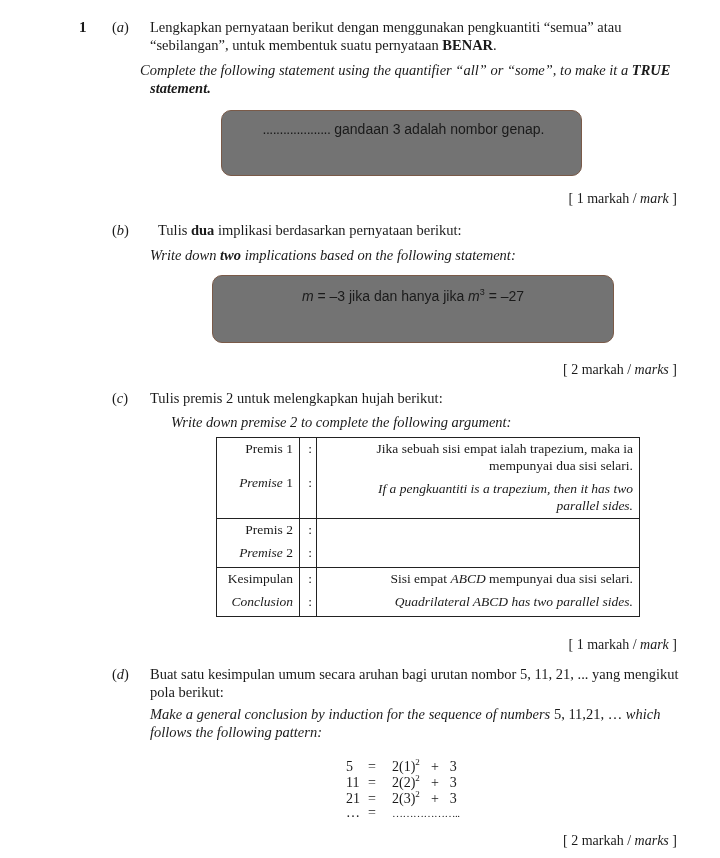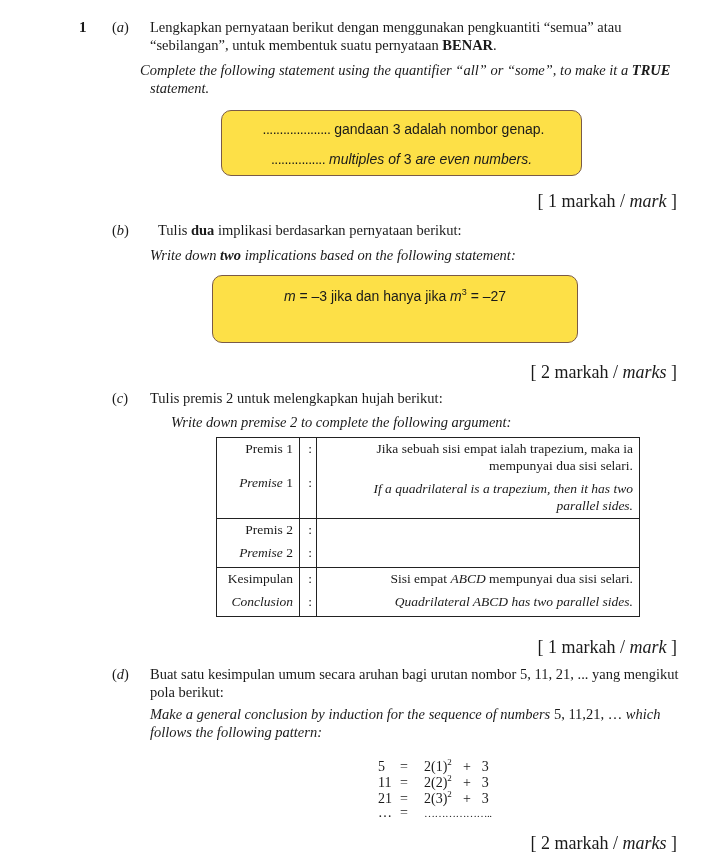--- a/index.html
+++ b/index.html
@@ -3,61 +3,58 @@
 <meta charset="utf-8">
 <style>
   html, body { margin: 0; padding: 0; background: #ffffff; }
   body { width: 720px; height: 858px; position: relative; overflow: hidden;
          font-family: "Liberation Serif", serif; color: #1a1a1a; font-size: 14.5px; }
   .abs { position: absolute; white-space: nowrap; }
   .b { font-weight: bold; }
   .i { font-style: italic; }
   .qnum { left: 79px; top: 19px; font-weight: bold; font-size: 15px; }
   .plabel { font-size: 14.5px; }
-  .rbox { position: absolute; border: 1.6px solid #7a5a48; border-radius: 10px; background: #fde047; }
+  .rbox { position: absolute; border: 1.6px solid #7a5a48; border-radius: 10px; background: #737373; }
   .rbox .line { position: absolute; left: 0; right: 0; text-align: center; font-family: "Liberation Sans", sans-serif; font-size: 14px; white-space: nowrap; }
   .dots { letter-spacing: -0.5px; }
-  .marks { right: 43px; font-size: 18px; }
+  .marks { right: 43px; font-size: 14px; }
   table.arg { position: absolute; left: 216px; top: 437px; width: 424px; border-collapse: collapse; font-size: 13.5px; }
   table.arg td { border: 1.4px solid #222; vertical-align: top; padding: 2px 6px; line-height: 17px; }
   table.arg td.lbl { width: 70px; }
   table.arg td.col { width: 8px; text-align: center; padding: 2px 4px; }
   table.arg td.val { text-align: justify; padding-left: 31px; }
   .cellline { display: block; text-align: right; }
   .gap { height: 6px; display: block; }
-  .eq { font-size: 14px; margin-left: 32px; }
+  .eq { font-size: 14px; }
   sup { font-size: 9px; vertical-align: 6px; line-height: 0; }
 </style>
 </head>
 <body>
 
 <div class="abs qnum">1</div>
 
 <div class="abs plabel" style="left:112px; top:19px;">(<span class="i">a</span>)</div>
 <div class="abs" style="left:150px; top:19px;">Lengkapkan pernyataan berikut dengan menggunakan pengkuantiti “semua” atau</div>
 <div class="abs" style="left:150px; top:37px;"><span>“sebilangan”, untuk membentuk suatu pernyataan </span><span class="b">BENAR</span><span>.</span></div>
 <div class="abs i" style="left:140px; top:62px;"><span>Complete the following statement using the quantifier “all” or “some”, to make it a </span><span class="b">TRUE</span></div>
-<div class="abs i" style="left:150px; top:80px;">statement.</div>
+<div class="abs i" style="left:150px; top:80px;font-weight:bold;">statement.</div>
 
 <div class="rbox" style="left:221px; top:110px; width:359px; height:64px;">
   <div class="line" style="top:10px; padding-left:4px;">
     <span class="dots">....................</span><span> gandaan 3 adalah nombor genap.</span>
-  </div>
-  <div class="line" style="top:40px;">
-    <span class="dots">................</span><span class="i"> multiples of </span><span>3</span><span class="i"> are even numbers.</span>
   </div>
 </div>
 
 <div class="abs marks" style="top:191px;"><span>[ 1 markah / </span><span class="i">mark</span><span> ]</span></div>
 
 <div class="abs plabel" style="left:112px; top:222px;">(<span class="i">b</span>)</div>
 <div class="abs" style="left:158px; top:222px;"><span>Tulis </span><span class="b">dua</span><span> implikasi berdasarkan pernyataan berikut:</span></div>
 <div class="abs i" style="left:150px; top:247px;"><span>Write down </span><span class="b">two</span><span> implications based on the following statement:</span></div>
 
-<div class="rbox" style="left:212px; top:275px; width:364px; height:66px;">
+<div class="rbox" style="left:212px; top:275px; width:364px; height:66px;padding-left:36px;">
   <div class="line" style="top:12px;">
     <span class="i">m</span><span> = –3 jika dan hanya jika </span><span class="i">m</span><sup>3</sup><span> = –27</span>
   </div>
 </div>
 
 <div class="abs marks" style="top:362px;"><span>[ 2 markah / </span><span class="i">marks</span><span> ]</span></div>
 
 <div class="abs plabel" style="left:112px; top:390px;">(<span class="i">c</span>)</div>
 <div class="abs" style="left:150px; top:390px;">Tulis premis 2 untuk melengkapkan hujah berikut:</div>
 <div class="abs i" style="left:150px; top:414px;margin-left:21px;">Write down premise 2 to complete the following argument:</div>
@@ -71,21 +68,21 @@
       <span class="cellline"><span class="i">Premise</span><span> 1</span></span>
     </td>
     <td class="col">
       <span class="cellline">:</span>
       <span class="cellline" style="height:17px;"></span>
       <span class="cellline">:</span>
     </td>
     <td class="val">
       <span class="cellline">Jika sebuah sisi empat ialah trapezium, maka ia mempunyai dua sisi selari.</span>
       <span class="gap"></span>
-      <span class="cellline i">If a quadrilateral is a trapezium, then it has two parallel sides.</span>
+      <span class="cellline i">If a pengkuantiti is a trapezium, then it has two parallel sides.</span>
     </td>
   </tr>
   <tr>
     <td class="lbl" style="height:44px;">
       <span class="cellline">Premis 2</span>
       <span class="gap"></span>
       <span class="cellline"><span class="i">Premise</span><span> 2</span></span>
     </td>
     <td class="col">
       <span class="cellline">:</span>

